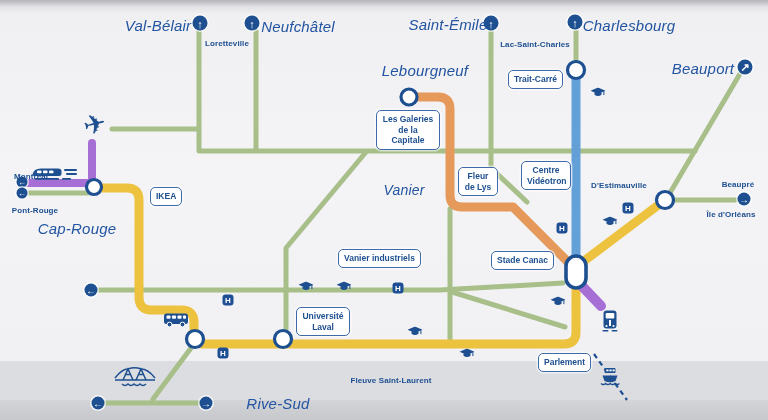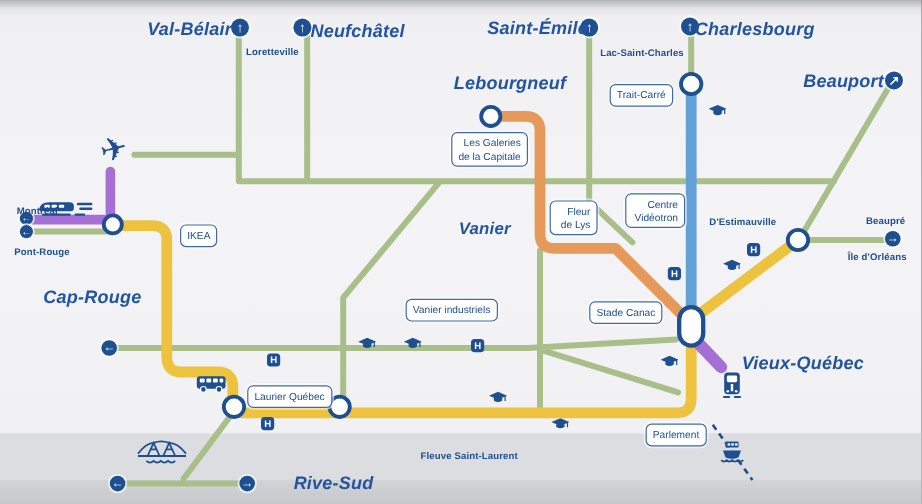--- a/index.html
+++ b/index.html
@@ -6,26 +6,26 @@
   .stage{
     position:relative;width:768px;height:420px;overflow:hidden;
     font-family:"Liberation Sans",sans-serif;
     background:linear-gradient(180deg,#b3b4b8 0px,#e3e3e6 7px,#f0f0f2 14px,#f4f4f6 40%,#f1f1f3 85%);
   }
   .band{position:absolute;left:0;width:768px;}
   .band.river{top:361px;height:39px;background:#dcdde1;}
   .band.south{top:400px;height:20px;background:linear-gradient(180deg,#d3d4d8 0%,#c7c8cc 100%);}
   svg.lines{position:absolute;left:0;top:0;}
   .lbl{position:absolute;transform:translate(-50%,-50%);white-space:nowrap;color:#2254a1;}
-  .region{font-weight:bold;font-style:italic;font-size:15px;letter-spacing:.2px;}
+  .region{font-weight:normal;font-style:italic;font-size:15px;letter-spacing:.2px;}
   .region.sm{font-size:14px;}
   .place{font-weight:bold;font-size:8px;color:#1d4f91;letter-spacing:.1px;}
   .station-box{
     position:absolute;background:#fff;border:1.6px solid #3e6aaa;border-radius:5px;
-    color:#1d4f91;font-weight:normal;font-size:8.5px;line-height:1.25;text-align:right;
+    color:#1d4f91;font-weight:bold;font-size:8.5px;line-height:1.25;text-align:center;
     padding:3px 5px;box-sizing:border-box;box-shadow:0 0 0 1.5px rgba(255,255,255,.55);
   }
   .nowrap{white-space:nowrap;}
   .arr{
     position:absolute;transform:translate(-50%,-50%);border-radius:50%;
     background:#1d4f91;color:#fff;display:flex;align-items:center;justify-content:center;
     font-weight:bold;box-shadow:0 0 0 1.5px rgba(255,255,255,.7);
   }
   .arr.big{width:15px;height:15px;font-size:11px;}
   .arr.mid{width:13px;height:13px;font-size:10px;}
@@ -199,36 +199,35 @@
     </g>
   </svg>
 
   <div class="lbl region" style="left:158px;top:25px">Val-Bélair</div>
   <div class="lbl region" style="left:298px;top:26px">Neufchâtel</div>
   <div class="lbl region" style="left:448px;top:24px">Saint-Émile</div>
   <div class="lbl region" style="left:629px;top:25px">Charlesbourg</div>
   <div class="lbl region" style="left:703px;top:68px">Beauport</div>
   <div class="lbl region" style="left:425px;top:70px">Lebourgneuf</div>
   <div class="lbl region sm" style="left:404px;top:190px">Vanier</div>
-  <div class="lbl region" style="left:77px;top:248px">Cap-Rouge</div>
-  <div class="lbl region" style="left:669px;top:303px">Vieux-Québec</div>
+  <div class="lbl region" style="left:77px;top:228px">Cap-Rouge</div>
   <div class="lbl region" style="left:278px;top:403px">Rive-Sud</div>
 
   <div class="lbl place" style="left:227px;top:43px">Loretteville</div>
   <div class="lbl place" style="left:535px;top:44px">Lac-Saint-Charles</div>
   <div class="lbl place" style="left:31px;top:176px">Montréal</div>
   <div class="lbl place" style="left:35px;top:210px">Pont-Rouge</div>
   <div class="lbl place" style="left:619px;top:185px">D'Estimauville</div>
   <div class="lbl place" style="left:738px;top:184px">Beaupré</div>
   <div class="lbl place" style="left:731px;top:214px">Île d'Orléans</div>
   <div class="lbl place" style="left:391px;top:380px">Fleuve Saint-Laurent</div>
 
   <div class="station-box nowrap" style="left:150px;top:187px">IKEA</div>
   <div class="station-box" style="left:376px;top:110px;width:64px">Les Galeries de la Capitale</div>
   <div class="station-box nowrap" style="left:508px;top:70px">Trait-Carré</div>
   <div class="station-box" style="left:458px;top:167px;width:40px">Fleur de Lys</div>
   <div class="station-box" style="left:521px;top:161px;width:50px">Centre Vidéotron</div>
   <div class="station-box nowrap" style="left:338px;top:249px">Vanier industriels</div>
   <div class="station-box nowrap" style="left:491px;top:251px">Stade Canac</div>
-  <div class="station-box nowrap" style="left:206px;top:321px">Laurier Québec</div>
+  <div class="station-box" style="left:296px;top:307px;width:54px">Université Laval</div>
   <div class="station-box nowrap" style="left:538px;top:353px">Parlement</div>
 
 </div>
 
 </body></html>

